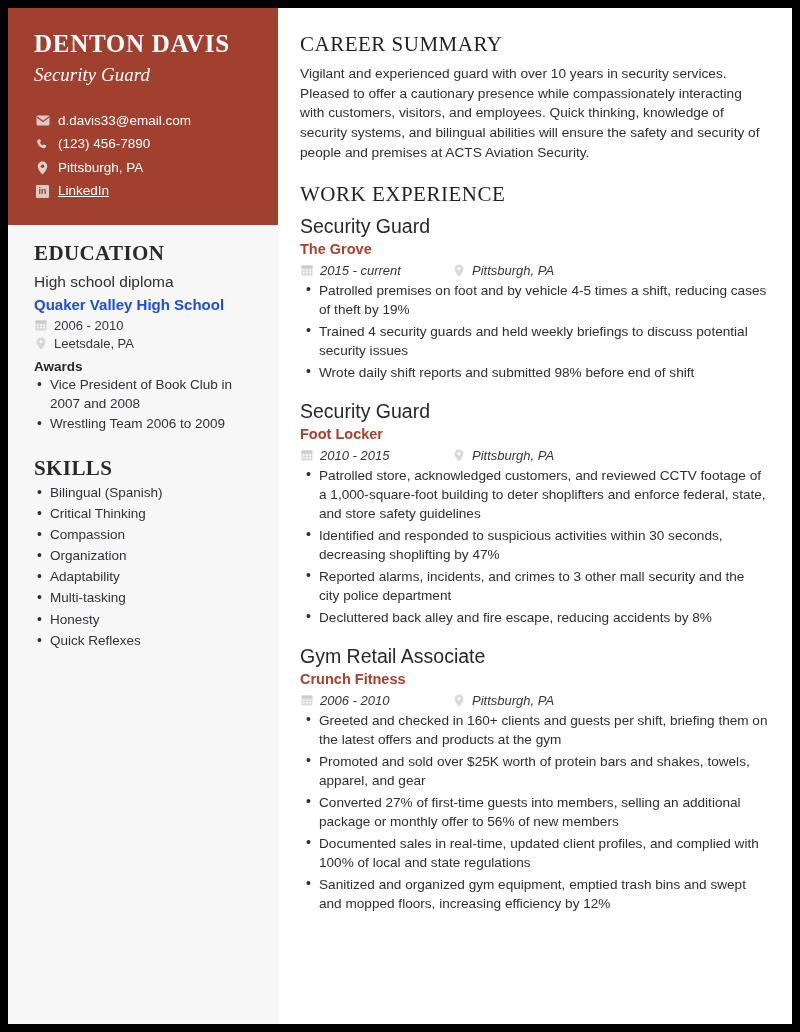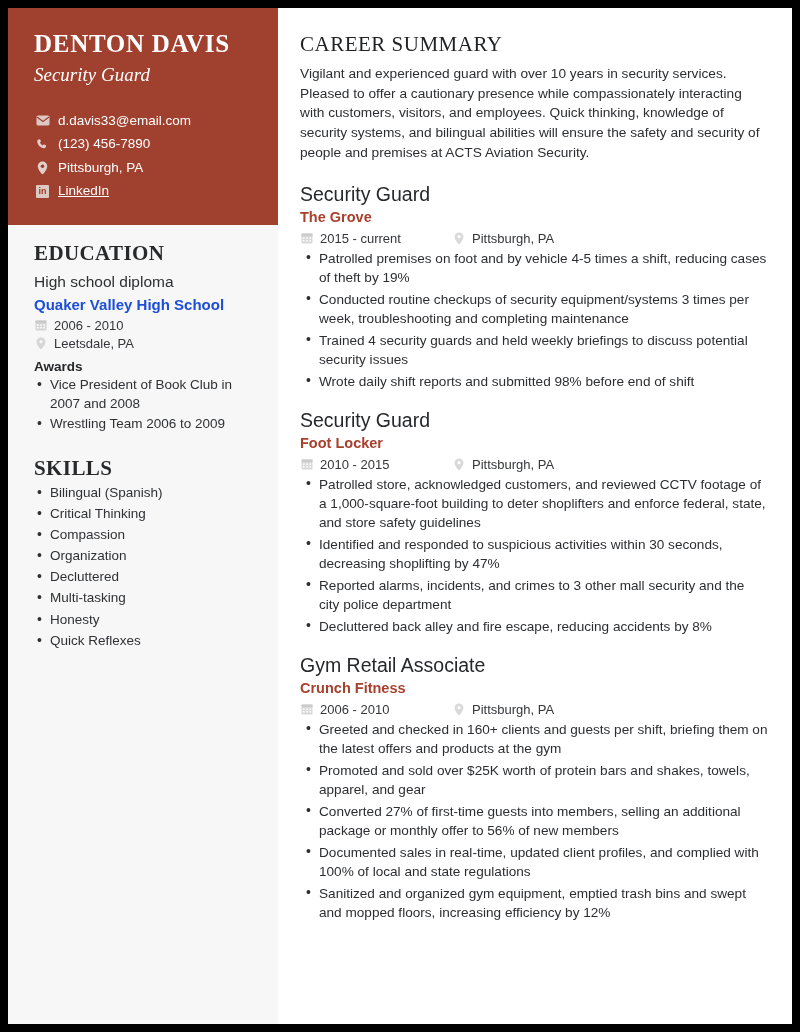--- a/index.html
+++ b/index.html
@@ -212,20 +212,21 @@
     margin-top: 2px;
     line-height: 1.35;
   }
 
   .job-meta {
     display: flex;
     align-items: center;
     margin-top: 3px;
     font-size: 13px;
     color: #34363a;
+    font-style: italic;
   }
 
   .job-meta .meta-row { margin-top: 0; }
 
   .job-meta .meta-date { width: 152px; flex: 0 0 152px; }
 
   ul.job-bullets { list-style: none; margin-top: 3px; }
 
   ul.job-bullets > li {
     position: relative;
@@ -332,38 +333,39 @@
         </ul>
       </section>
 
       <section class="skills-block">
         <h2 class="side-heading">SKILLS</h2>
         <ul class="bullets skills">
           <li>Bilingual (Spanish)</li>
           <li>Critical Thinking</li>
           <li>Compassion</li>
           <li>Organization</li>
-          <li>Decluttered</li>
+          <li>Adaptability</li>
           <li>Multi-tasking</li>
           <li>Honesty</li>
           <li>Quick Reflexes</li>
         </ul>
       </section>
 
     </div>
   </aside>
 
   <main class="main">
 
     <section>
       <h2 class="main-heading">CAREER SUMMARY</h2>
       <p class="summary-text">Vigilant and experienced guard with over 10 years in security services. Pleased to offer a cautionary presence while compassionately interacting with customers, visitors, and employees. Quick thinking, knowledge of security systems, and bilingual abilities will ensure the safety and security of people and premises at ACTS Aviation Security.</p>
     </section>
 
     <section class="work-section">
+      <h2 class="main-heading">WORK EXPERIENCE</h2>
 
       <div class="job">
         <div class="job-role">Security Guard</div>
         <div class="job-company">The Grove</div>
         <div class="job-meta">
           <span class="meta-row meta-date">
             <span class="meta-icon">
               <svg width="12" height="12" viewBox="0 0 12 12">
                   <rect x="0.5" y="1.5" width="11" height="10" rx="1" fill="#d9d9d9"></rect>
                   <rect x="0.5" y="1.5" width="11" height="2.6" fill="#cccccc"></rect>
@@ -382,21 +384,20 @@
               <svg width="10" height="13" viewBox="0 0 10 13">
                   <path d="M5 0.5C2.6 0.5.6 2.4.6 4.8c0 3.1 3.7 7 3.9 7.2.3.3.7.3 1 0 .2-.2 3.9-4.1 3.9-7.2C9.4 2.4 7.4.5 5 .5z" fill="#d9d9d9"></path>
                   <circle cx="5" cy="4.7" r="1.6" fill="#ffffff"></circle>
                 </svg>
             </span>
             <span>Pittsburgh, PA</span>
           </span>
         </div>
         <ul class="job-bullets">
           <li>Patrolled premises on foot and by vehicle 4-5 times a shift, reducing cases of theft by 19%</li>
-          <li>Conducted routine checkups of security equipment/systems 3 times per week, troubleshooting and completing maintenance</li>
           <li>Trained 4 security guards and held weekly briefings to discuss potential security issues</li>
           <li>Wrote daily shift reports and submitted 98% before end of shift</li>
         </ul>
       </div>
 
       <div class="job">
         <div class="job-role">Security Guard</div>
         <div class="job-company">Foot Locker</div>
         <div class="job-meta">
           <span class="meta-row meta-date">

